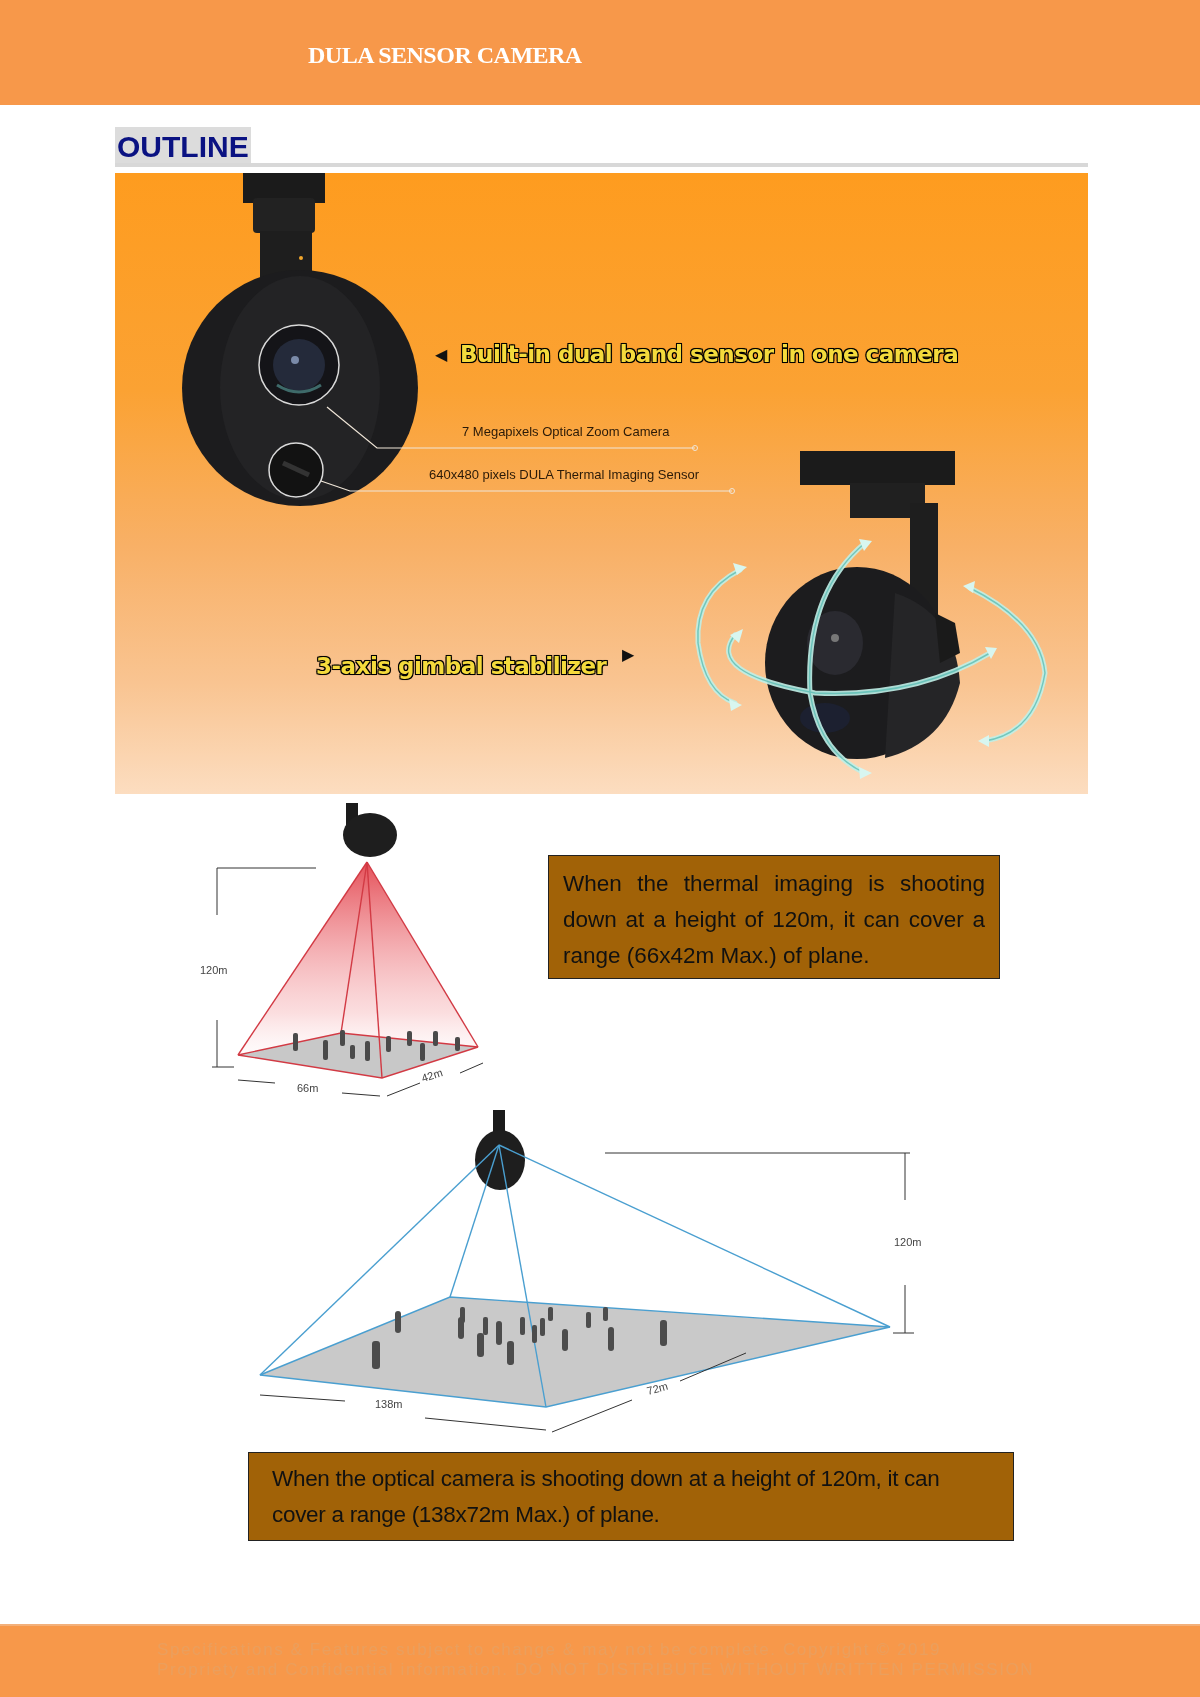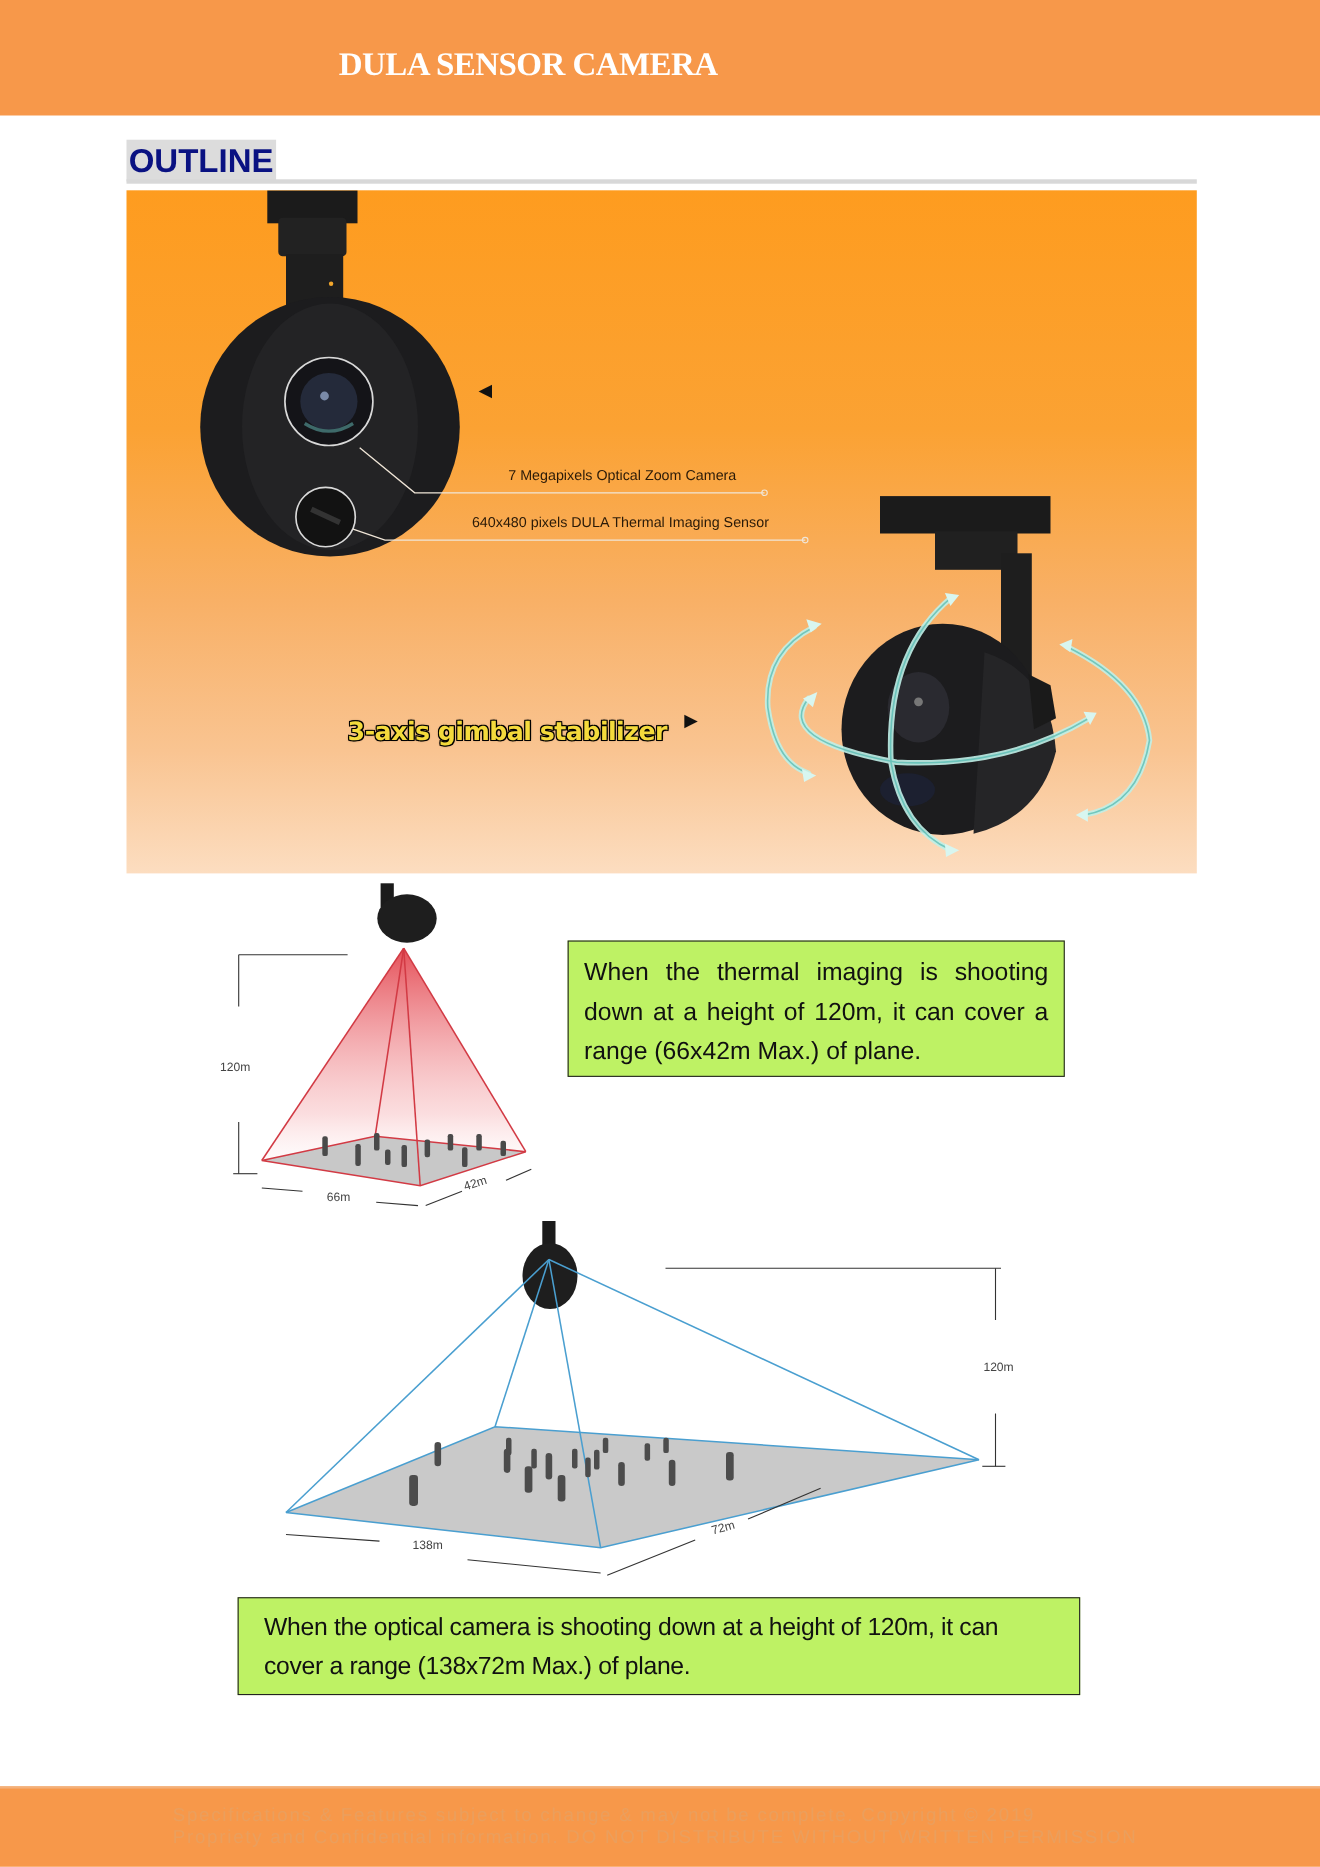--- a/index.html
+++ b/index.html
@@ -1,36 +1,36 @@
 <!DOCTYPE html>
 <html><head>
 <meta charset="utf-8">
 <style>
   html, body { margin: 0; padding: 0; }
   body { width: 1200px; height: 1697px; position: relative; background: #ffffff; overflow: hidden; font-family: "Liberation Sans", sans-serif; }
   .header { position: absolute; left: 0; top: 0; width: 1200px; height: 105px; background: #f7984a; }
-  .header-title { position: absolute; left: 308px; top: 42px; color: #ffffff; font-family: "Liberation Serif", serif; font-weight: bold; font-size: 30px; letter-spacing: -0.5px; }
+  .header-title { position: absolute; left: 308px; top: 42px; color: #ffffff; font-family: "Liberation Serif", serif; font-weight: bold; font-size: 24px; letter-spacing: -0.5px; }
   .section-title { position: absolute; left: 115px; top: 127px; height: 38px; padding: 0 2px; background: #dcdcdc; color: #0a1282; font-weight: bold; font-size: 30px; line-height: 40px; }
   .section-rule { position: absolute; left: 115px; top: 163px; width: 973px; height: 4px; background: #d8d8d8; }
   .banner { position: absolute; left: 115px; top: 173px; width: 973px; height: 621px; overflow: hidden;
     background: linear-gradient(180deg, #fe9c1f 0%, #fba233 35%, #f8b066 60%, #f9c491 82%, #fcddc0 100%); }
   .banner svg { position: absolute; left: 0; top: 0; }
   .headline { position: absolute; font-family: "DejaVu Sans", sans-serif; font-weight: bold; color: #f4da3c; font-size: 23px; letter-spacing: -0.5px;
     -webkit-text-stroke: 1.5px #1a1400; paint-order: stroke fill; text-shadow: 0 0 2px #000, 1px 1px 0 #000, -1px -1px 0 #000, 1px -1px 0 #000, -1px 1px 0 #000; }
   .headline-1 { left: 345px; top: 168px; }
   .headline-2 { left: 201px; top: 480px; text-align: center; }
   .arrow { position: absolute; color: #111; font-size: 16px; }
   .arrow-left { left: 320px; top: 172px; }
   .arrow-right { left: 507px; top: 472px; }
   .sensor-label { position: absolute; font-size: 13px; color: #2a1a08; }
   .sensor-1 { left: 347px; top: 251px; }
   .sensor-2 { left: 314px; top: 294px; }
   .diagram-thermal { position: absolute; left: 190px; top: 800px; width: 300px; height: 300px; }
   .diagram-optical { position: absolute; left: 250px; top: 1105px; width: 760px; height: 330px; }
-  .caption-box { position: absolute; border: 1.5px solid #222; background: #bef264; color: #111; }
+  .caption-box { position: absolute; border: 1.5px solid #222; background: #a16207; color: #111; margin-left: 32px; }
   .caption-thermal { left: 516px; top: 855px; width: 452px; height: 124px; padding: 10px 14px; box-sizing: border-box; font-size: 22.5px; line-height: 36px; text-align: justify; }
   .caption-optical { left: 216px; top: 1452px; width: 766px; height: 89px; padding: 8px 23px; box-sizing: border-box; font-size: 22.5px; line-height: 36px; letter-spacing: -0.3px; }
   .footer { position: absolute; left: 0; top: 1624px; width: 1200px; height: 73px; background: #f7984a; border-top: 2px solid #f3b07a; }
   .footer-text { position: absolute; left: 157px; top: 14px; width: 885px; color: #e9a060; font-size: 17px; line-height: 20px; letter-spacing: 1.6px; opacity: 0.9; }
   .dim-label { font-family: "Liberation Sans", sans-serif; font-size: 11px; fill: #444; }
 </style>
 </head>
 <body>
 
 <div class="header">
@@ -90,20 +90,21 @@
       <polygon points="627,532 614,526 616,538"></polygon>
       <polygon points="757,368 744,366 749,378"></polygon>
       <polygon points="757,600 744,594 745,606"></polygon>
       <polygon points="882,475 870,474 876,486"></polygon>
       <polygon points="848,413 860,408 858,420"></polygon>
       <polygon points="863,568 874,562 874,574"></polygon>
       <polygon points="615,462 628,456 624,470"></polygon>
     </g>
   </svg>
   <span class="arrow arrow-left">◀</span>
+  <div class="headline headline-1">Built-in dual band sensor in one camera</div>
   <div class="sensor-label sensor-1">7 Megapixels Optical Zoom Camera</div>
   <div class="sensor-label sensor-2">640x480 pixels DULA Thermal Imaging Sensor</div>
   <div class="headline headline-2">3-axis gimbal stabilizer</div>
   <span class="arrow arrow-right">▶</span>
 </div>
 
 <svg class="diagram-thermal" viewBox="0 0 300 300">
   <defs>
     <linearGradient id="redcone" x1="0" y1="0" x2="0" y2="1">
       <stop offset="0" stop-color="#e0323c" stop-opacity="0.85"></stop>

